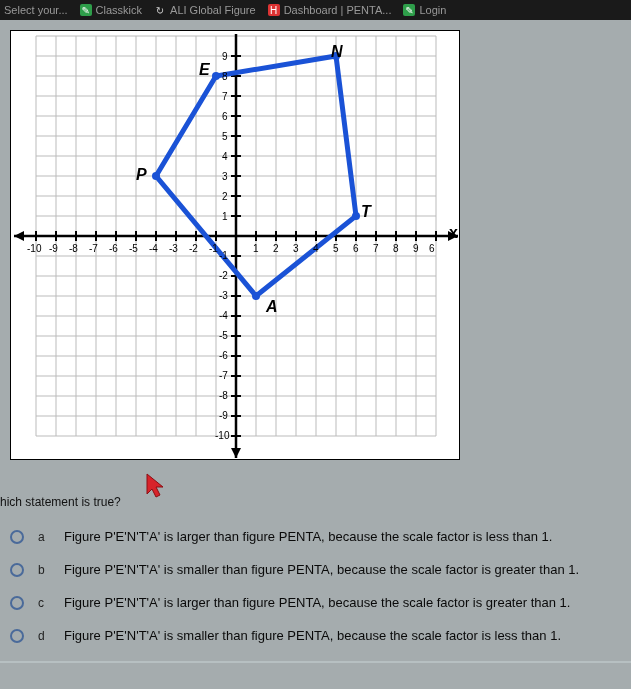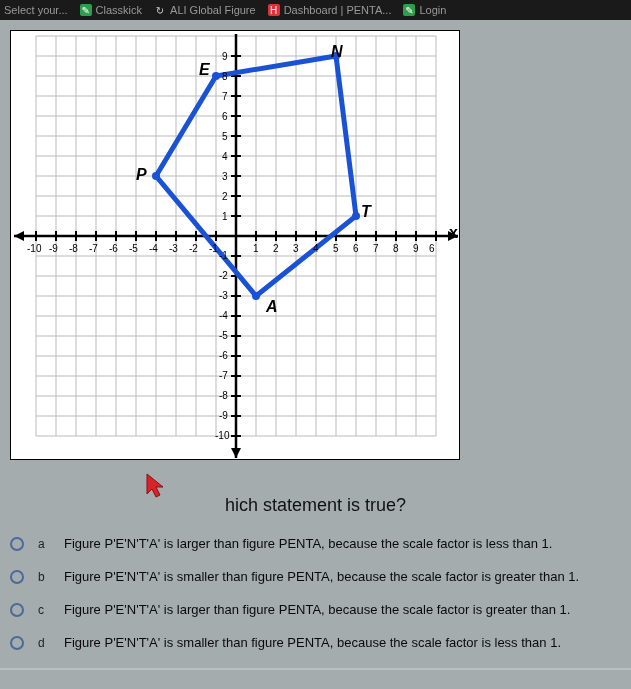--- a/index.html
+++ b/index.html
@@ -56,23 +56,22 @@
   }
   .cursor {
     position: absolute;
     left: 145px;
     top: 452px;
     pointer-events: none;
     z-index: 100;
   }
   .question {
     margin: 35px 0 20px 0;
-    font-size: 18px;
+    font-size: 12px;
     color: #111;
-    text-align: center;
   }
   .options { padding-left: 10px; }
   .option-row {
     display: flex;
     align-items: center;
     gap: 14px;
     margin-bottom: 18px;
     font-size: 13px;
     color: #0a0a0a;
   }

